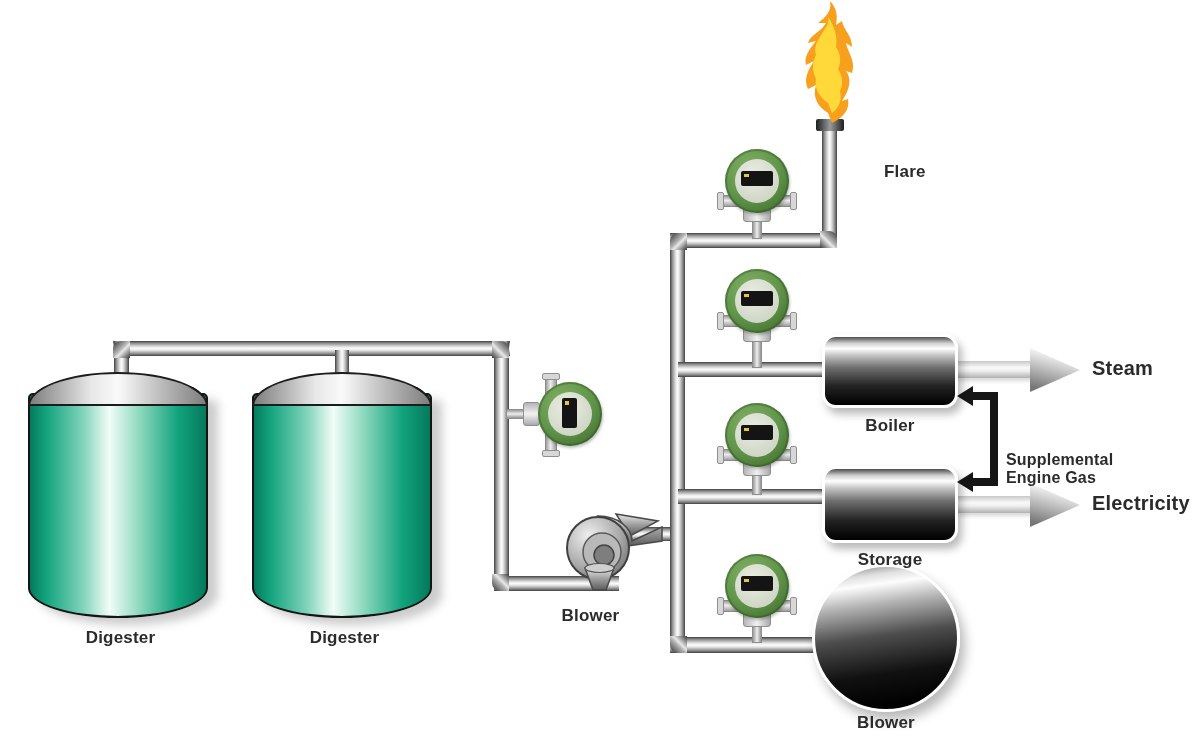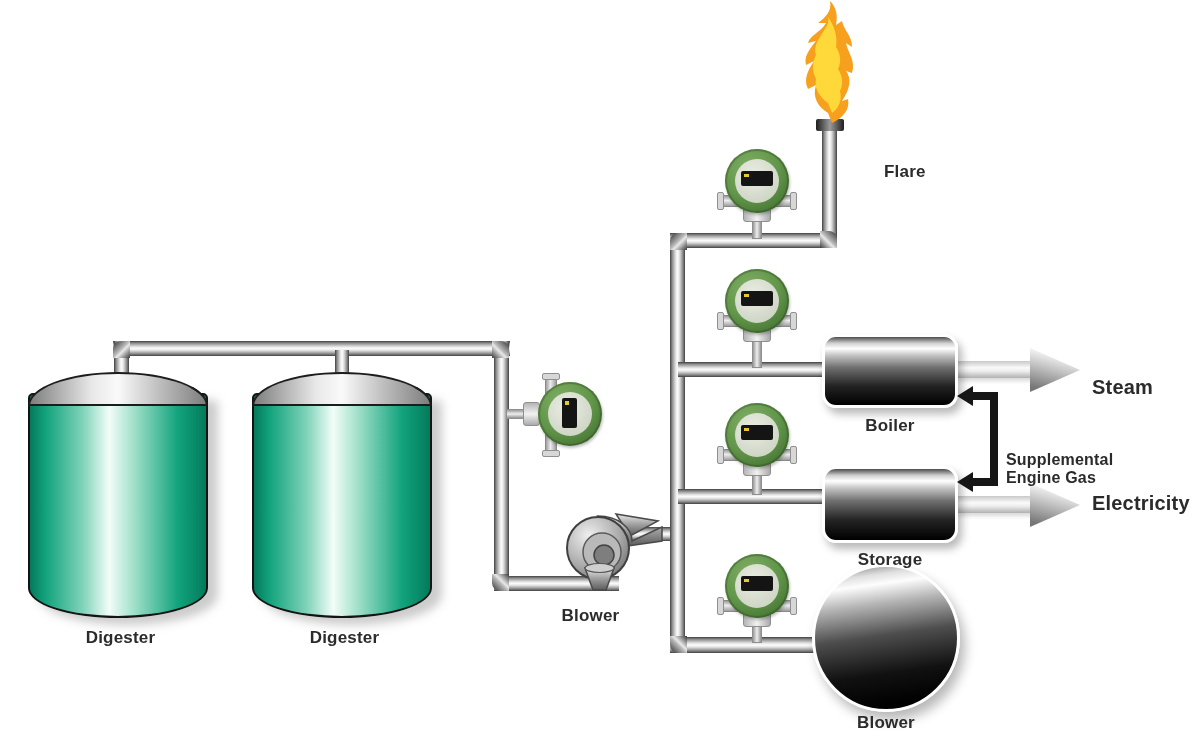--- a/index.html
+++ b/index.html
@@ -224,20 +224,20 @@
   <div class="sng" style="left:972px; top:478px; width:20px; height:8px;"></div>
   <div class="sng-head" style="left:957px; top:472px;"></div>
 
   <div class="lbl center" style="left:48px;  top:628px; width:145px;">Digester</div>
   <div class="lbl center" style="left:272px; top:628px; width:145px;">Digester</div>
   <div class="lbl center" style="left:528px; top:606px; width:125px;">Blower</div>
   <div class="lbl" style="left:884px; top:146px;margin-top:16px;">Flare</div>
   <div class="lbl center" style="left:822px; top:416px; width:136px;">Boiler</div>
   <div class="lbl center" style="left:822px; top:550px; width:136px;">Storage</div>
   <div class="lbl center" style="left:812px; top:713px; width:148px;">Blower</div>
-  <div class="lbl big" style="left:1092px; top:376px;">Steam</div>
+  <div class="lbl big" style="left:1092px; top:357px;">Steam</div>
   <div class="lbl big" style="left:1092px; top:492px;">Electricity</div>
   <div class="lbl two-line" style="left:1006px; top:415px;">
     <div>Supplemental</div>
     <div>Engine Gas</div>
   </div>
 
 </div>
 
 </body></html>

